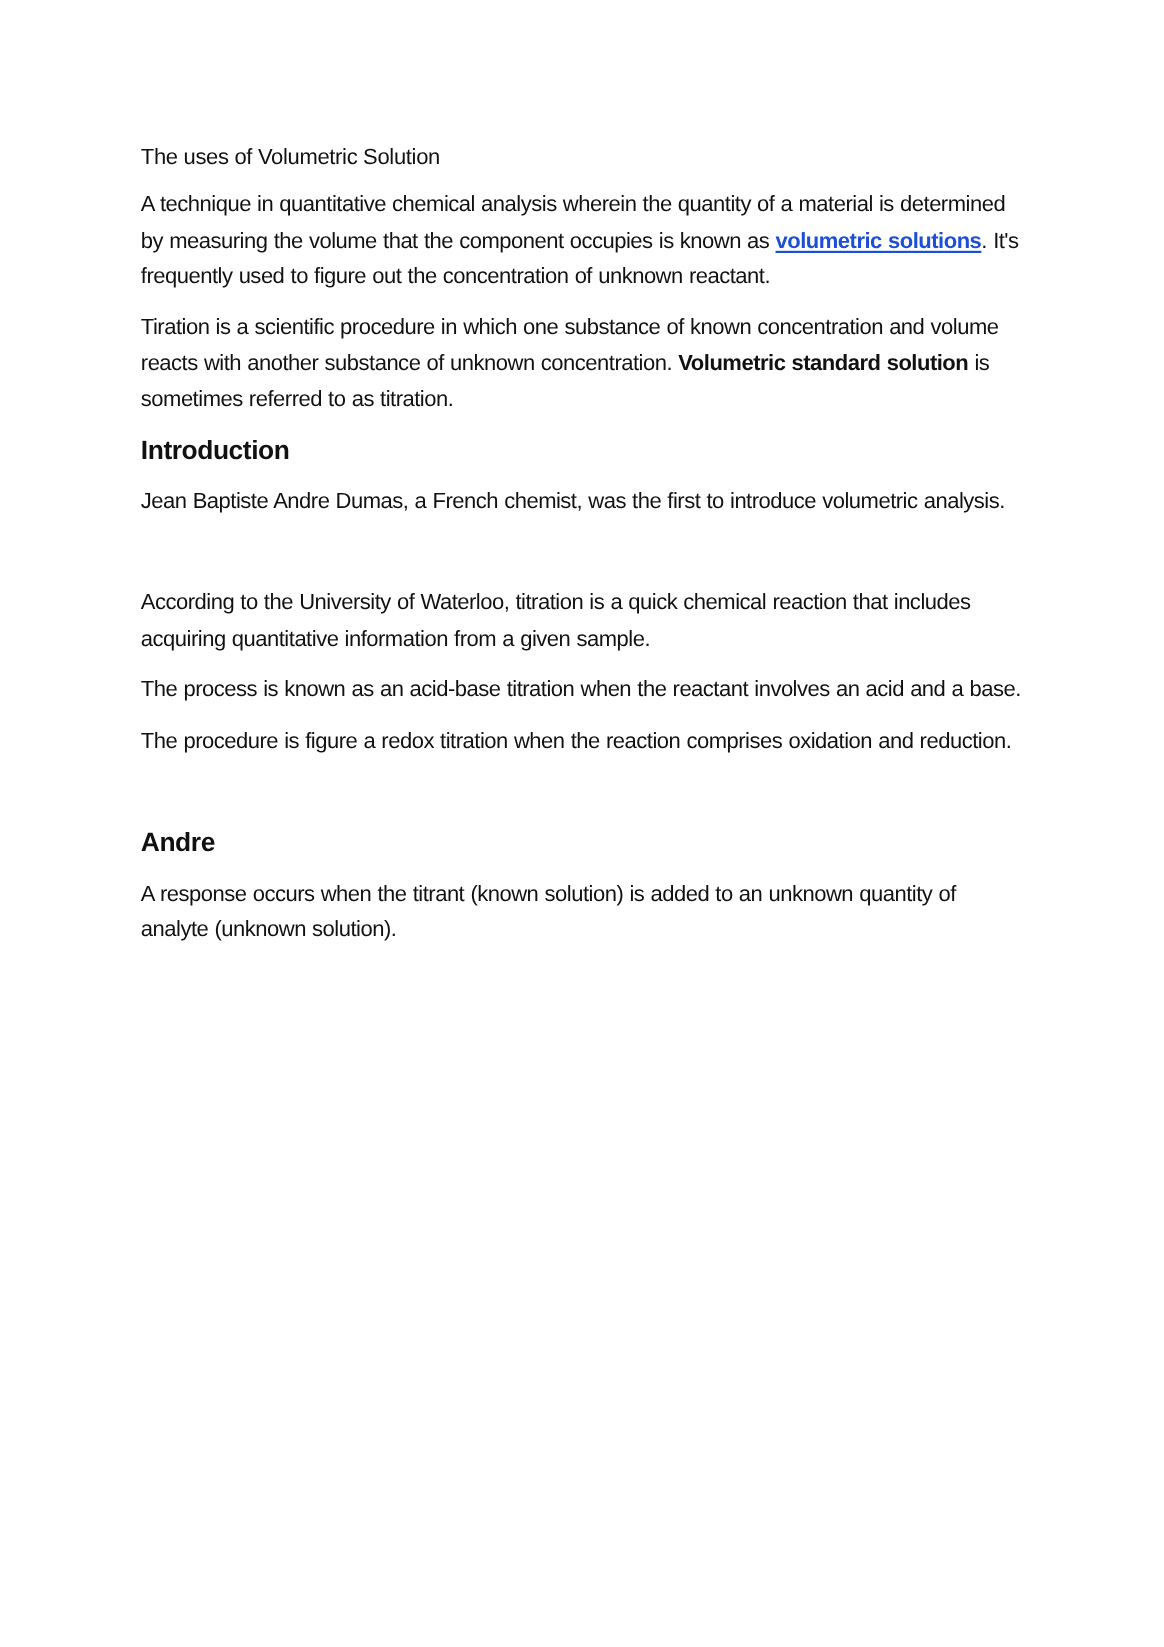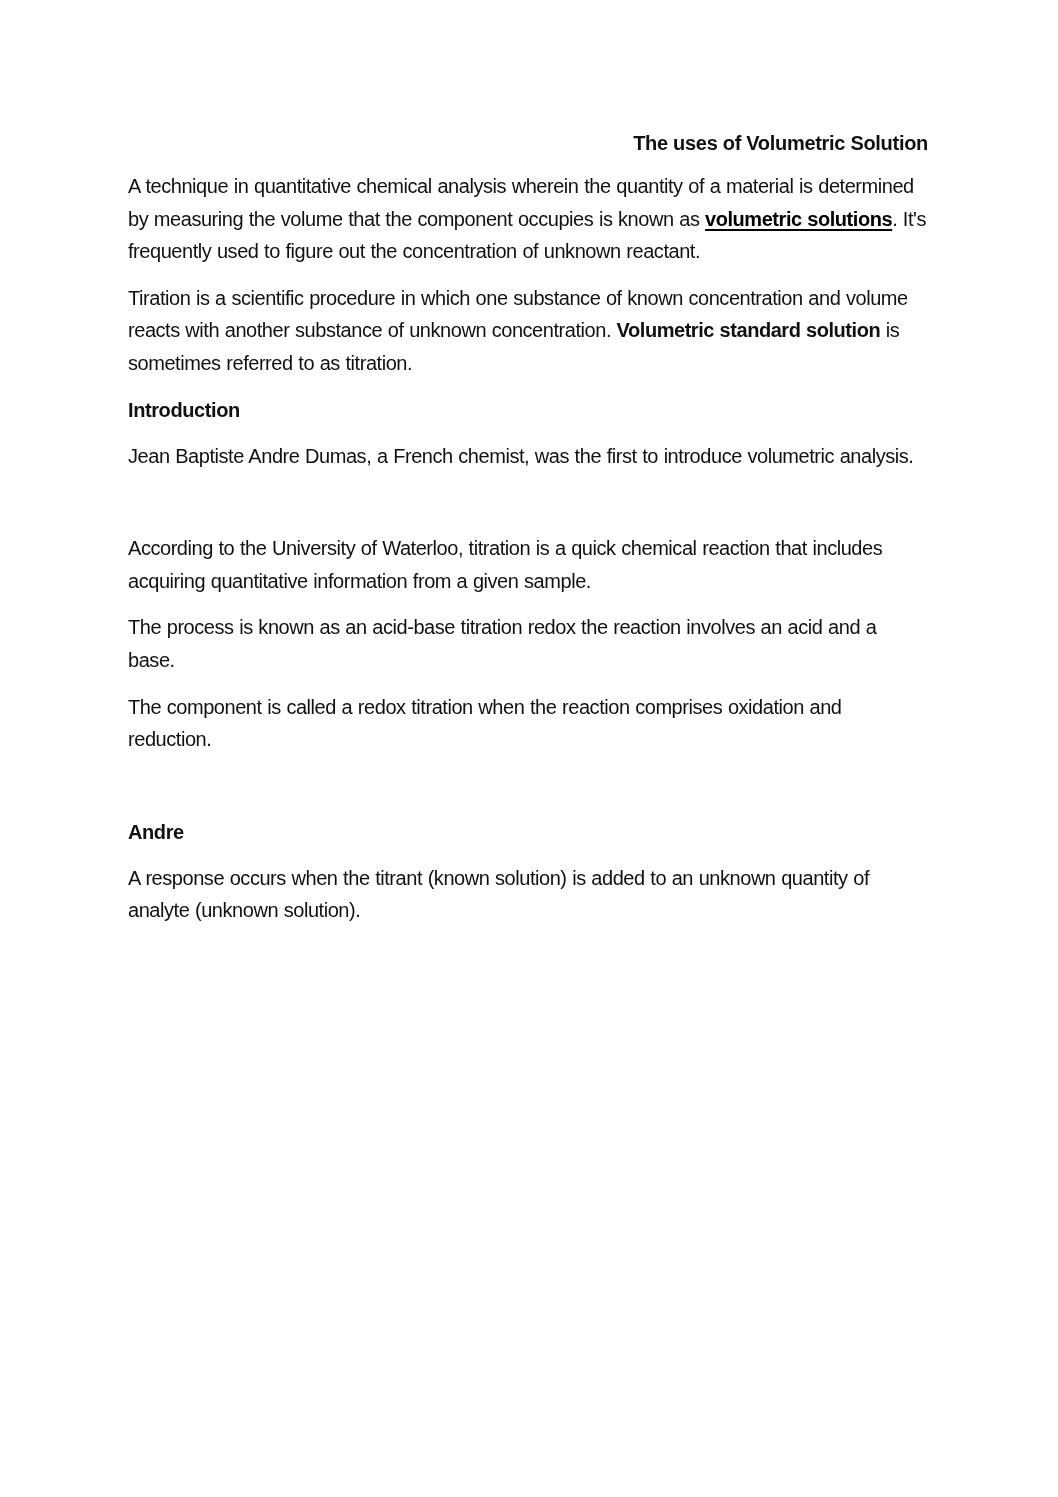--- a/index.html
+++ b/index.html
@@ -15,46 +15,46 @@
       font-family: "Liberation Sans", "DejaVu Sans", sans-serif;
       color: #111111;
     }
     .page {
       position: absolute;
       left: 128px;
       top: 128px;
       width: 800px;
     }
     .title {
-      text-align: right;
-      font-weight: bold;
+      text-align: left;
+      font-weight: normal;
       font-size: 20px;
       line-height: 30px;
       margin: 0 0 12px 0;
       letter-spacing: -0.3px;
     }
     p {
       margin: 0 0 14px 0;
       font-size: 20px;
       line-height: 32.6px;
       letter-spacing: -0.45px;
       word-spacing: 0.5px;
     }
     .heading {
       font-weight: bold;
-      font-size: 20px;
+      font-size: 24px;
       line-height: 32px;
       margin: 0 0 14px 0;
       letter-spacing: -0.4px;
     }
     .gap-large {
       height: 46px;
     }
     a.link {
-      color: #000000;
+      color: #1d4ed8;
       font-weight: bold;
       text-decoration: underline;
       text-underline-offset: 3px;
     }
     b {
       font-weight: bold;
       margin-top: 13px;
     }
   </style>
 </head>
@@ -67,21 +67,21 @@
   <p><span>A technique in quantitative chemical analysis wherein the quantity of a material is determined by measuring the volume that the component occupies is known as </span><a class="link" href="#">volumetric solutions</a><span>. It's frequently used to figure out the concentration of unknown reactant.</span></p>
 
   <p><span>Tiration is a scientific procedure in which one substance of known concentration and volume reacts with another substance of unknown concentration. </span><b>Volumetric standard solution</b><span> is sometimes referred to as titration.</span></p>
 
   <div class="heading">Introduction</div>
   <p>Jean Baptiste Andre Dumas, a French chemist, was the first to introduce volumetric analysis.</p>
 
   <div class="gap-large"></div>
 
   <p>According to the University of Waterloo, titration is a quick chemical reaction that includes acquiring quantitative information from a given sample.</p>
-  <p>The process is known as an acid-base titration redox the reaction involves an acid and a base.</p>
-  <p>The component is called a redox titration when the reaction comprises oxidation and reduction.</p>
+  <p>The process is known as an acid-base titration when the reactant involves an acid and a base.</p>
+  <p>The procedure is figure a redox titration when the reaction comprises oxidation and reduction.</p>
 
   <div class="gap-large"></div>
 
   <div class="heading">Andre</div>
   <p>A response occurs when the titrant (known solution) is added to an unknown quantity of analyte (unknown solution).</p>
 
 </div>
 
 </body></html>

